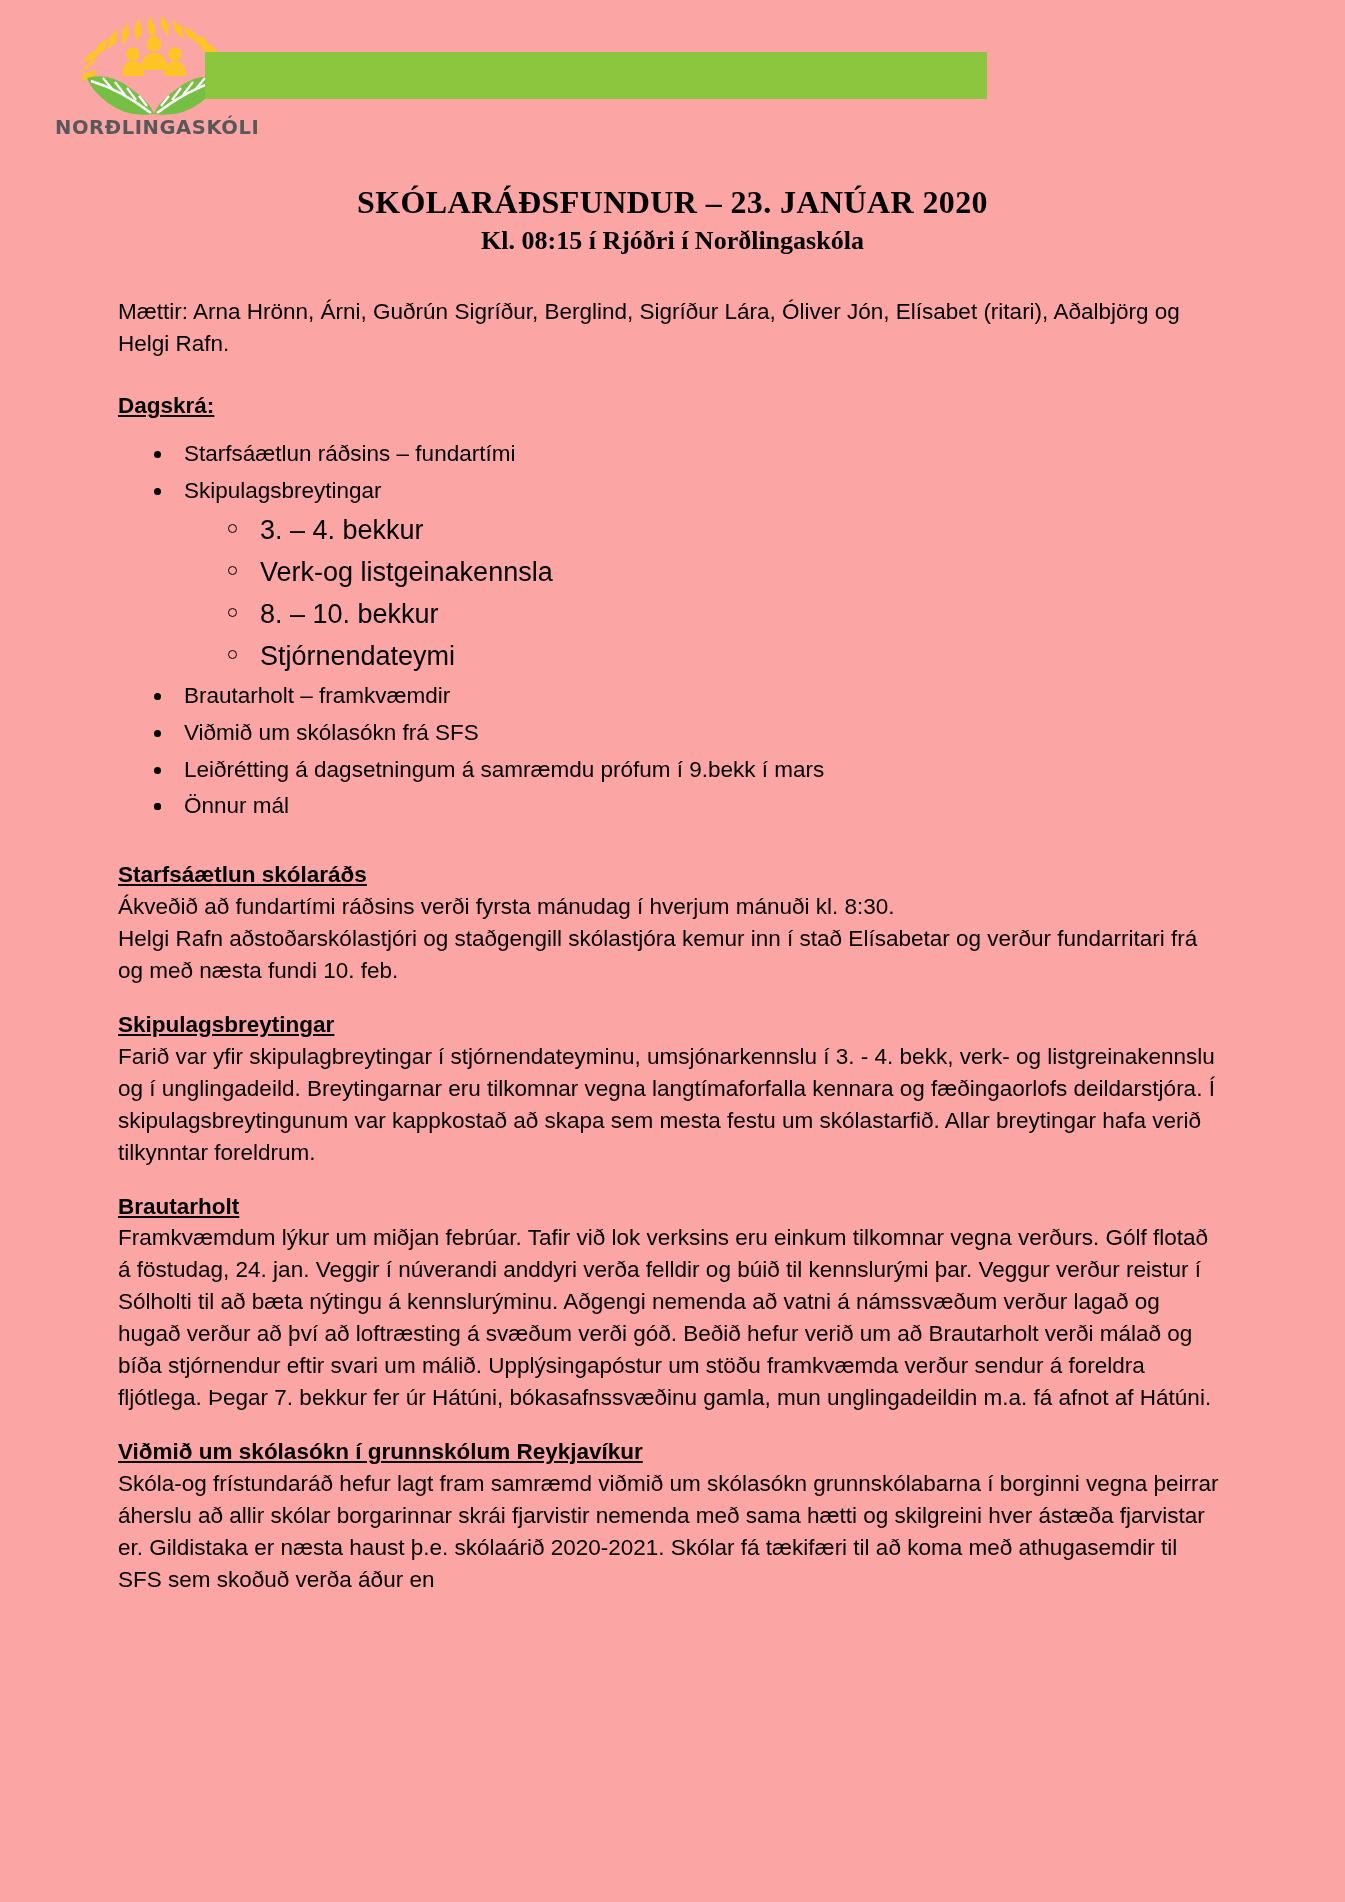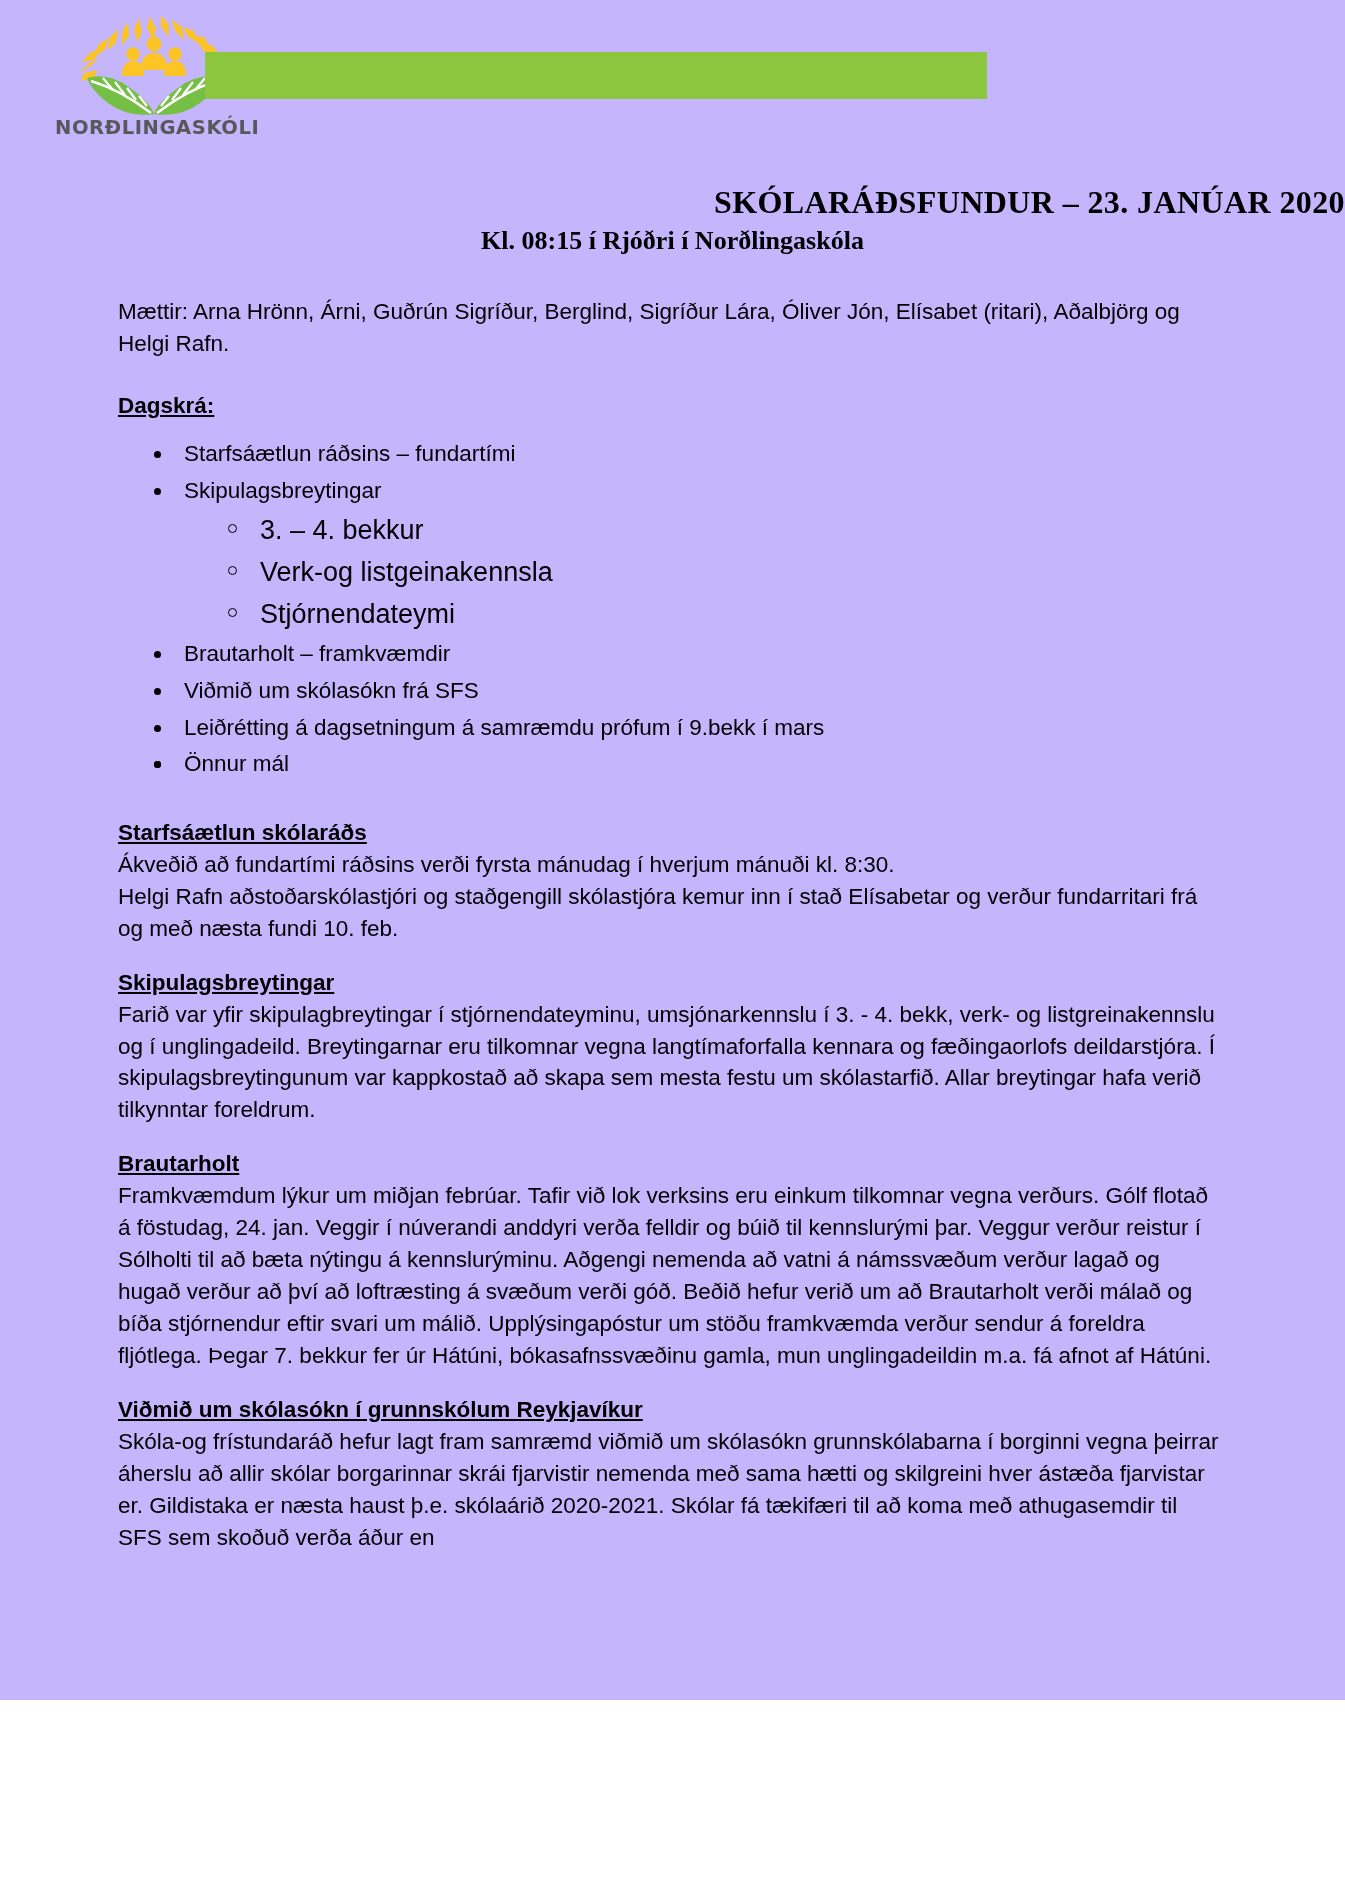--- a/index.html
+++ b/index.html
@@ -12,22 +12,22 @@
     height: 1902px;
     font-family: "Liberation Sans", sans-serif;
     color: #000000;
     position: relative;
     overflow: hidden;
   }
 
   .page {
     position: relative;
     width: 1345px;
-    height: 1700px;
-    background: #c4b5fd;
+    height: 1902px;
+    background: #fca5a5;
     box-sizing: border-box;
   }
 
   
   .header {
     position: relative;
     height: 150px;
   }
 
   .logo-block {
@@ -65,21 +65,21 @@
     width: 782px;
     height: 47px;
     background: #8cc63e;
   }
 
   
   .doc-title {
     font-family: "Liberation Serif", serif;
     font-weight: 700;
     font-size: 32px;
-    text-align: right;
+    text-align: center;
     letter-spacing: 0.4px;
     margin: 34px 0 0 0;
     line-height: 1.18;
   }
   .doc-subtitle {
     font-family: "Liberation Serif", serif;
     font-weight: 700;
     font-size: 26px;
     text-align: center;
     margin: 4px 0 0 0;
@@ -235,20 +235,24 @@
           <li class="bullet2">
             <span class="bullet-ring"></span>
             <span>3. – 4. bekkur</span>
           </li>
           <li class="bullet2">
             <span class="bullet-ring"></span>
             <span>Verk-og listgeinakennsla</span>
           </li>
           <li class="bullet2">
             <span class="bullet-ring"></span>
+            <span>8. – 10. bekkur</span>
+          </li>
+          <li class="bullet2">
+            <span class="bullet-ring"></span>
             <span>Stjórnendateymi</span>
           </li>
         </ul>
       </li>
 
       <li class="bullet1">
         <span class="bullet-dot"></span>
         <span>Brautarholt – framkvæmdir</span>
       </li>
       <li class="bullet1">

